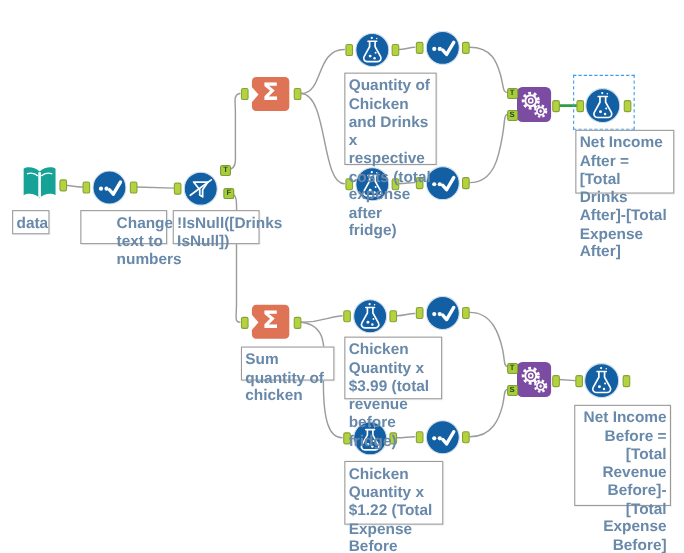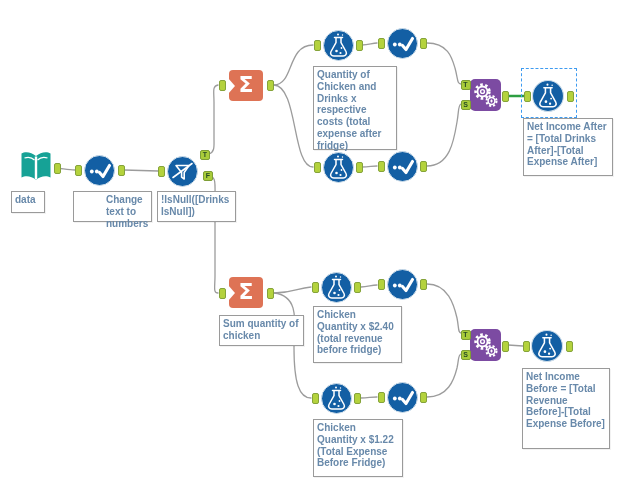--- a/index.html
+++ b/index.html
@@ -13,21 +13,21 @@
         border-radius:2px;box-sizing:border-box;font-weight:bold;font-size:7px;line-height:8px;
         text-align:center;color:#274a24;font-family:"Liberation Sans",sans-serif;}
   .sigma{position:absolute;width:34px;height:31px;background:#de7355;border-radius:4px;
          display:flex;align-items:center;justify-content:center;}
   .sigma .notch{position:absolute;left:-1px;top:50%;margin-top:-8px;width:0;height:0;
          border-top:8px solid transparent;border-bottom:8px solid transparent;border-left:7px solid #fff;}
   .sigma span{color:#fff;font-size:22px;font-weight:bold;line-height:1;
          font-family:"DejaVu Sans",sans-serif;transform:translatey(-1px);}
   .gearbox{position:absolute;width:31px;height:32px;background:#7c4ba2;border-radius:5px;}
   .note{position:absolute;background:#fff;border:1px solid #9a9a9a;color:#6889aa;
-        font-weight:600;font-size:10px;line-height:1.18;padding:2px 3px;box-sizing:border-box;
+        font-weight:600;font-size:14px;line-height:1.18;padding:2px 3px;box-sizing:border-box;
         box-shadow:1px 1px 0 rgba(0,0,0,0.05);}
   .selbox{position:absolute;border:1.6px dashed #3e9bf0;background:transparent;box-sizing:border-box;}
 </style>
 </head>
 <body>
 
 <div id="canvas">
 
   <svg id="wires">
     <g fill="none" stroke="#9c9c9c" stroke-width="1.3" stroke-linecap="round">
@@ -254,18 +254,18 @@
     </svg>
   </div>
   <div class="anchor" style="left:522.5px;top:340.5px;"></div>
   <div class="anchor" style="left:565.5px;top:340.5px;"></div>
 
   <div class="note" style="left:11px;top:191px;width:34px;height:22px;">data</div>
   <div class="note" style="left:73px;top:191px;width:79px;height:31px;padding-left:32px;">Change text to numbers</div>
   <div class="note" style="left:157px;top:191px;width:79px;height:31px;">!IsNull([Drinks IsNull])</div>
   <div class="note" style="left:313px;top:66px;width:84px;height:84px;">Quantity of Chicken and Drinks x respective costs (total expense after fridge)</div>
   <div class="note" style="left:219px;top:315px;width:85px;height:31px;">Sum quantity of chicken</div>
-  <div class="note" style="left:313px;top:306px;width:89px;height:57px;">Chicken Quantity x $2.40 (total revenue before fridge)</div>
+  <div class="note" style="left:313px;top:306px;width:89px;height:57px;">Chicken Quantity x $3.99 (total revenue before fridge)</div>
   <div class="note" style="left:313px;top:419px;width:90px;height:58px;">Chicken Quantity x $1.22 (Total Expense Before Fridge)</div>
   <div class="note" style="left:523px;top:118px;width:90px;height:58px;">Net Income After = [Total Drinks After]-[Total Expense After]</div>
-  <div class="note" style="left:522px;top:368px;width:88px;height:81px;">Net Income Before = [Total Revenue Before]-[Total Expense Before]</div>
+  <div class="note" style="left:522px;top:368px;width:88px;height:92px;text-align:right;">Net Income Before = [Total Revenue Before]-[Total Expense Before]</div>
 
 </div>
 
 </body></html>

